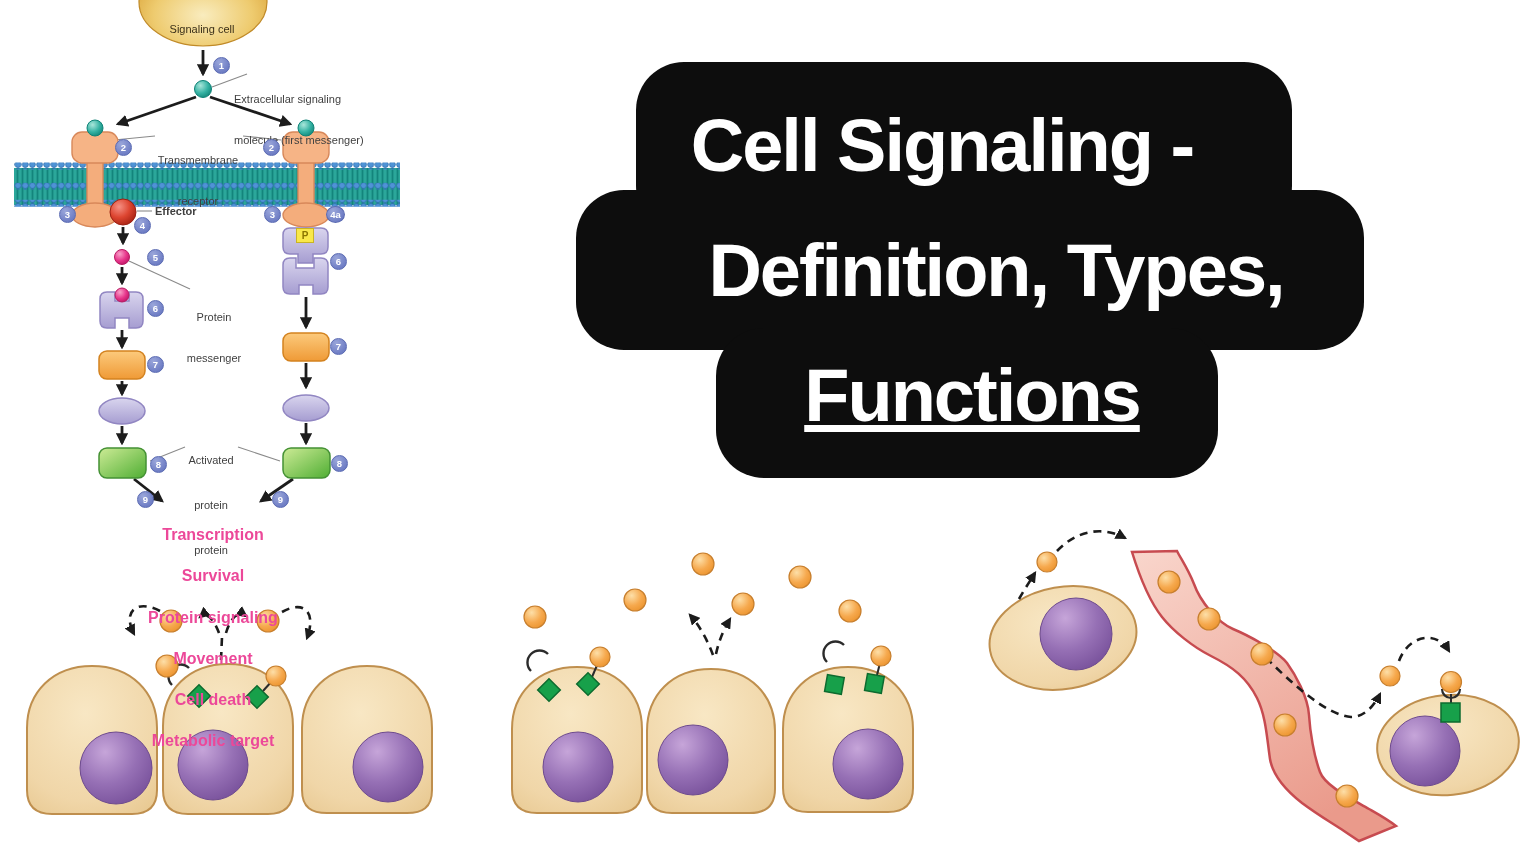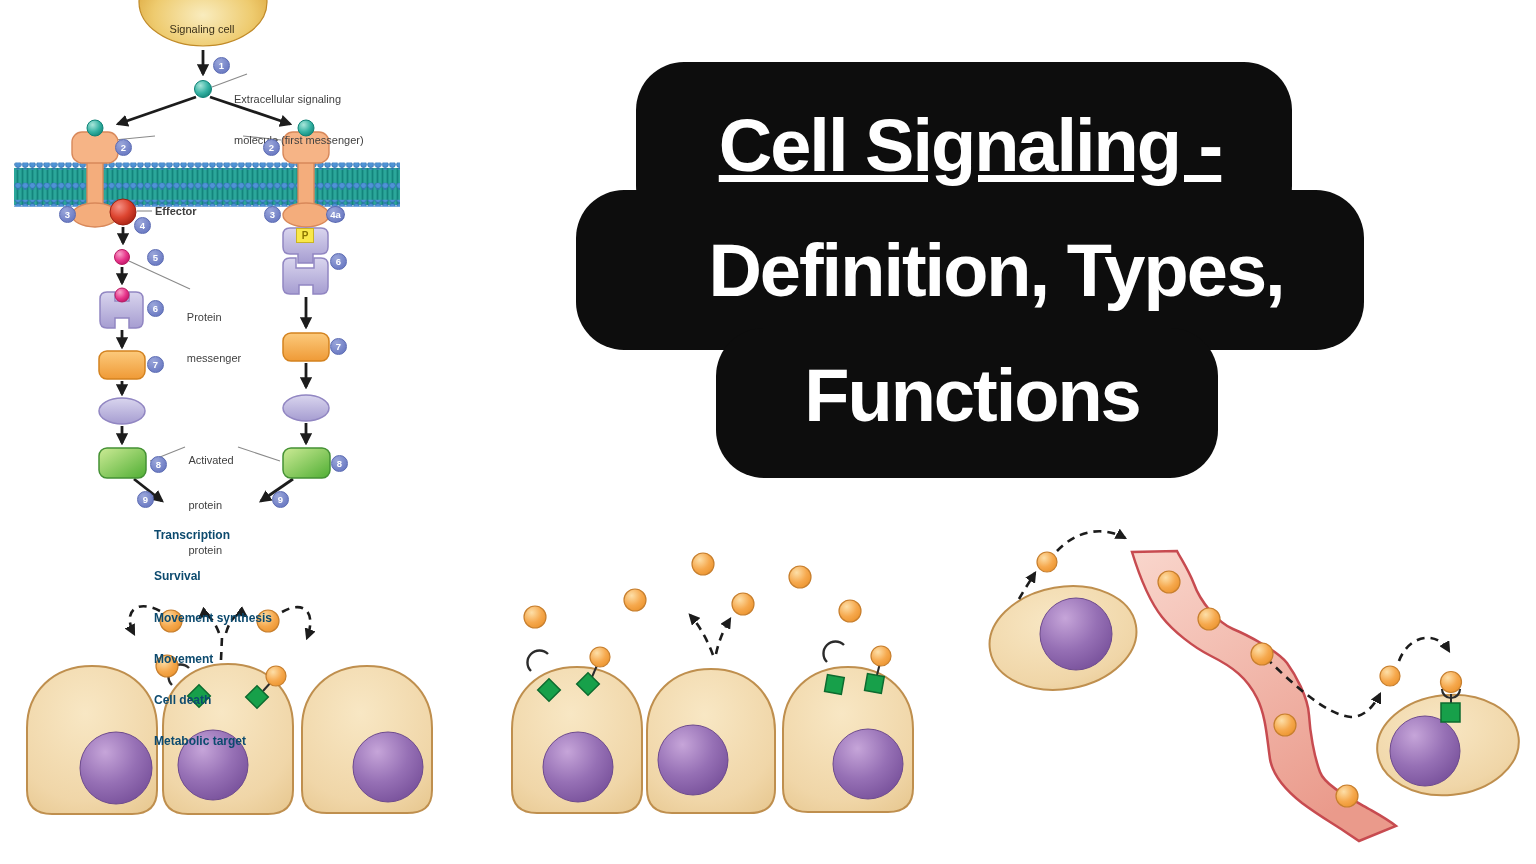--- a/index.html
+++ b/index.html
@@ -1,30 +1,30 @@
 <!DOCTYPE html>
 <html><head>
 <meta charset="utf-8">
 <style>
   html,body{margin:0;padding:0;background:#fff;}
   #stage{position:relative;width:1536px;height:864px;overflow:hidden;background:#ffffff;
          font-family:"Liberation Sans",sans-serif;}
   #art{position:absolute;left:0;top:0;}
   .lbl{position:absolute;font-size:11px;line-height:13.5px;color:#3f3f3f;white-space:pre;}
-  .ctr{transform:translateX(-50%);}
+  .ctr{transform:translateX(-50%);text-align:center;}
   .badge{position:absolute;width:17px;height:17px;border-radius:50%;
          background:radial-gradient(circle at 35% 28%, #9aa6da, #6f7ec5 72%);
          border:1px solid #5a6ab2;color:#fff;font-size:9.5px;font-weight:bold;
          display:flex;align-items:center;justify-content:center;box-sizing:border-box;}
   .titleLine{position:absolute;width:920px;text-align:center;color:#ffffff;
          font-size:74px;font-weight:bold;letter-spacing:-2px;line-height:100px;height:100px;}
   .pbox{position:absolute;left:296px;top:228px;width:18px;height:15px;background:#f9e84a;
         border:1px solid #c9b425;box-sizing:border-box;color:#8a7500;font-size:10px;
         font-weight:bold;text-align:center;line-height:13px;}
-  .outcome{font-weight:bold;font-size:12px;line-height:14.3px;color:#0c4a6e;}
+  .outcome{font-weight:bold;font-size:16px;line-height:14.3px;color:#ec4899;}
 </style>
 </head>
 <body>
 
 <div id="stage">
 
 <svg id="art" width="1536" height="864" viewBox="0 0 1536 864">
   <defs>
     <radialGradient id="gGold" cx="50%" cy="65%" r="70%">
       <stop offset="0%" stop-color="#f9ecbe"></stop>
@@ -243,49 +243,53 @@
           <circle cx="1209" cy="619" r="11"></circle>
       <circle cx="1262" cy="654" r="11"></circle>
           <circle cx="1285" cy="725" r="11"></circle>
       <circle cx="1347" cy="796" r="11"></circle>
           <circle cx="1390" cy="676" r="10"></circle>
       <circle cx="1451" cy="682" r="10.5"></circle>
     </g>
   </g>
 </svg>
 
-<div class="titleLine" style="left:510px;top:96px;text-decoration:underline;">Cell Signaling -</div>
+<div class="titleLine" style="left:482px;top:96px;">Cell Signaling -</div>
 <div class="titleLine" style="left:536px;top:221px;">Definition, Types,</div>
-<div class="titleLine" style="left:512px;top:346px;">Functions</div>
+<div class="titleLine" style="left:512px;top:346px;text-decoration:underline;">Functions</div>
 
 <div class="lbl ctr" style="left:202px;top:23px;color:#3a2f18;">Signaling cell</div>
 
 <div class="lbl" style="left:234px;top:66px;">
   <div>Extracellular signaling</div>
   <div>molecule (first messenger)</div>
 </div>
 
+<div class="lbl ctr" style="left:198px;top:127px;">
+  <div>Transmembrane</div>
+  <div>receptor</div>
+</div>
 
 <div class="lbl" style="left:155px;top:205px;font-weight:bold;">Effector</div>
 
 <div class="lbl ctr" style="left:214px;top:284px;">
   <div>Protein</div>
   <div>messenger</div>
 </div>
 
 <div class="lbl ctr" style="left:211px;top:423px;line-height:15px;">
   <div>Activated</div>
   <div>protein</div>
   <div>protein</div>
 </div>
 
 <div class="lbl ctr" style="left:213px;top:501px;">
   <div class="outcome">Transcription</div>
   <div class="outcome">Survival</div>
-  <div class="outcome">Movement synthesis</div>
+  <div class="outcome">Protein signaling</div>
   <div class="outcome">Movement</div>
   <div class="outcome">Cell death</div>
   <div class="outcome">Metabolic target</div>
 </div>
 
 <div class="pbox">P</div>
 
 <div class="badge" style="left:213px;top:57px;">1</div>
 <div class="badge" style="left:115px;top:139px;">2</div>
 <div class="badge" style="left:263px;top:139px;">2</div>

